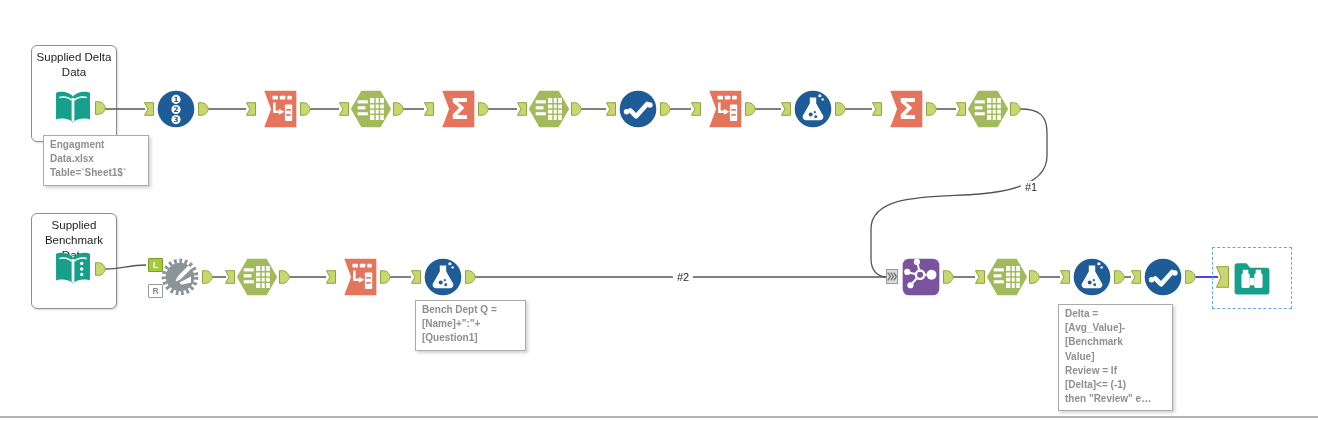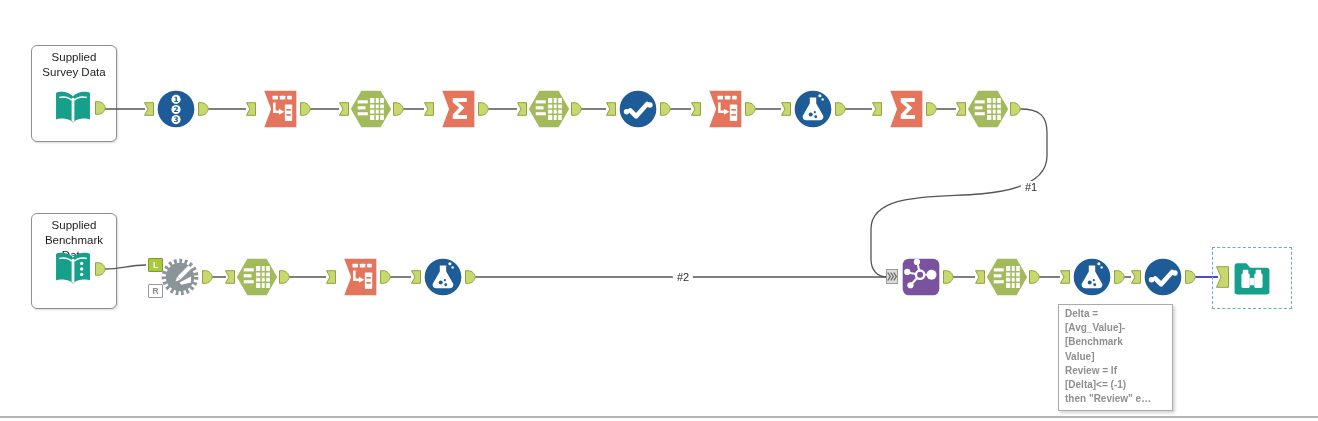--- a/index.html
+++ b/index.html
@@ -162,21 +162,21 @@
         <path d="M4.8 3.5 L7.3 7.5 L4.8 11.5"></path>
         <path d="M7.8 3.5 L10.3 7.5 L7.8 11.5"></path>
       </g>
     </symbol>
   </defs>
 </svg>
 
 <div class="canvas">
 
   <div class="container-box" style="left:31px;top:45px;width:84px;height:95px;">
-    <div class="container-title">Supplied Survey Data</div>
+    <div class="container-title">Supplied Delta Data</div>
   </div>
   <div class="container-box" style="left:31px;top:213px;width:84px;height:94px;">
     <div class="container-title">Supplied Benchmark Data</div>
   </div>
 
   <svg class="wires" width="1318" height="421">
     <path d="M105 109H145M208 109H246M310 109H339M403 109H424M488 109H517M581 109H606M670 109H691M755 109H781M845 109H872M936 109H956"></path>
     <path d="M1020 109C1040 109 1047 116 1047 133L1047 156C1047 181 1016 191 980 194C938 197.5 871 192 871 229L871 259C871 271 878 277 887 277"></path>
     <path d="M105 269C122 269 128 265 146 265M212 277H226M289 277H326M390 277H411M475 277H886M953 277H975M1039 277H1060M1124 277H1131"></path>
     <path class="selected" d="M1195 277H1218"></path>
@@ -400,20 +400,26 @@
   </div>
   <div class="tool" style="left:1230px;top:255px;">
     <svg class="icon" viewBox="0 0 48 48">
         <use href="#sym-browse"></use>
       </svg>
     <svg class="anch in-big" width="13" height="22" viewBox="0 0 13 22">
         <use href="#sym-anch-in-big"></use>
       </svg>
   </div>
 
+  <div class="annotation" style="left:43px;top:135px;width:92px;">Engagment
+Data.xlsx
+Table=`Sheet1$`</div>
+  <div class="annotation" style="left:415px;top:300px;width:97px;">Bench Dept Q =
+[Name]+":"+
+[Question1]</div>
   <div class="annotation" style="left:1058px;top:304px;width:101px;">Delta =
 [Avg_Value]-
 [Benchmark
 Value]
 Review = If
 [Delta]&lt;= (-1)
 then "Review" e…</div>
 
   <div class="conn-label" style="left:1031px;top:187px;">#1</div>
   <div class="conn-label" style="left:683px;top:277px;">#2</div>

